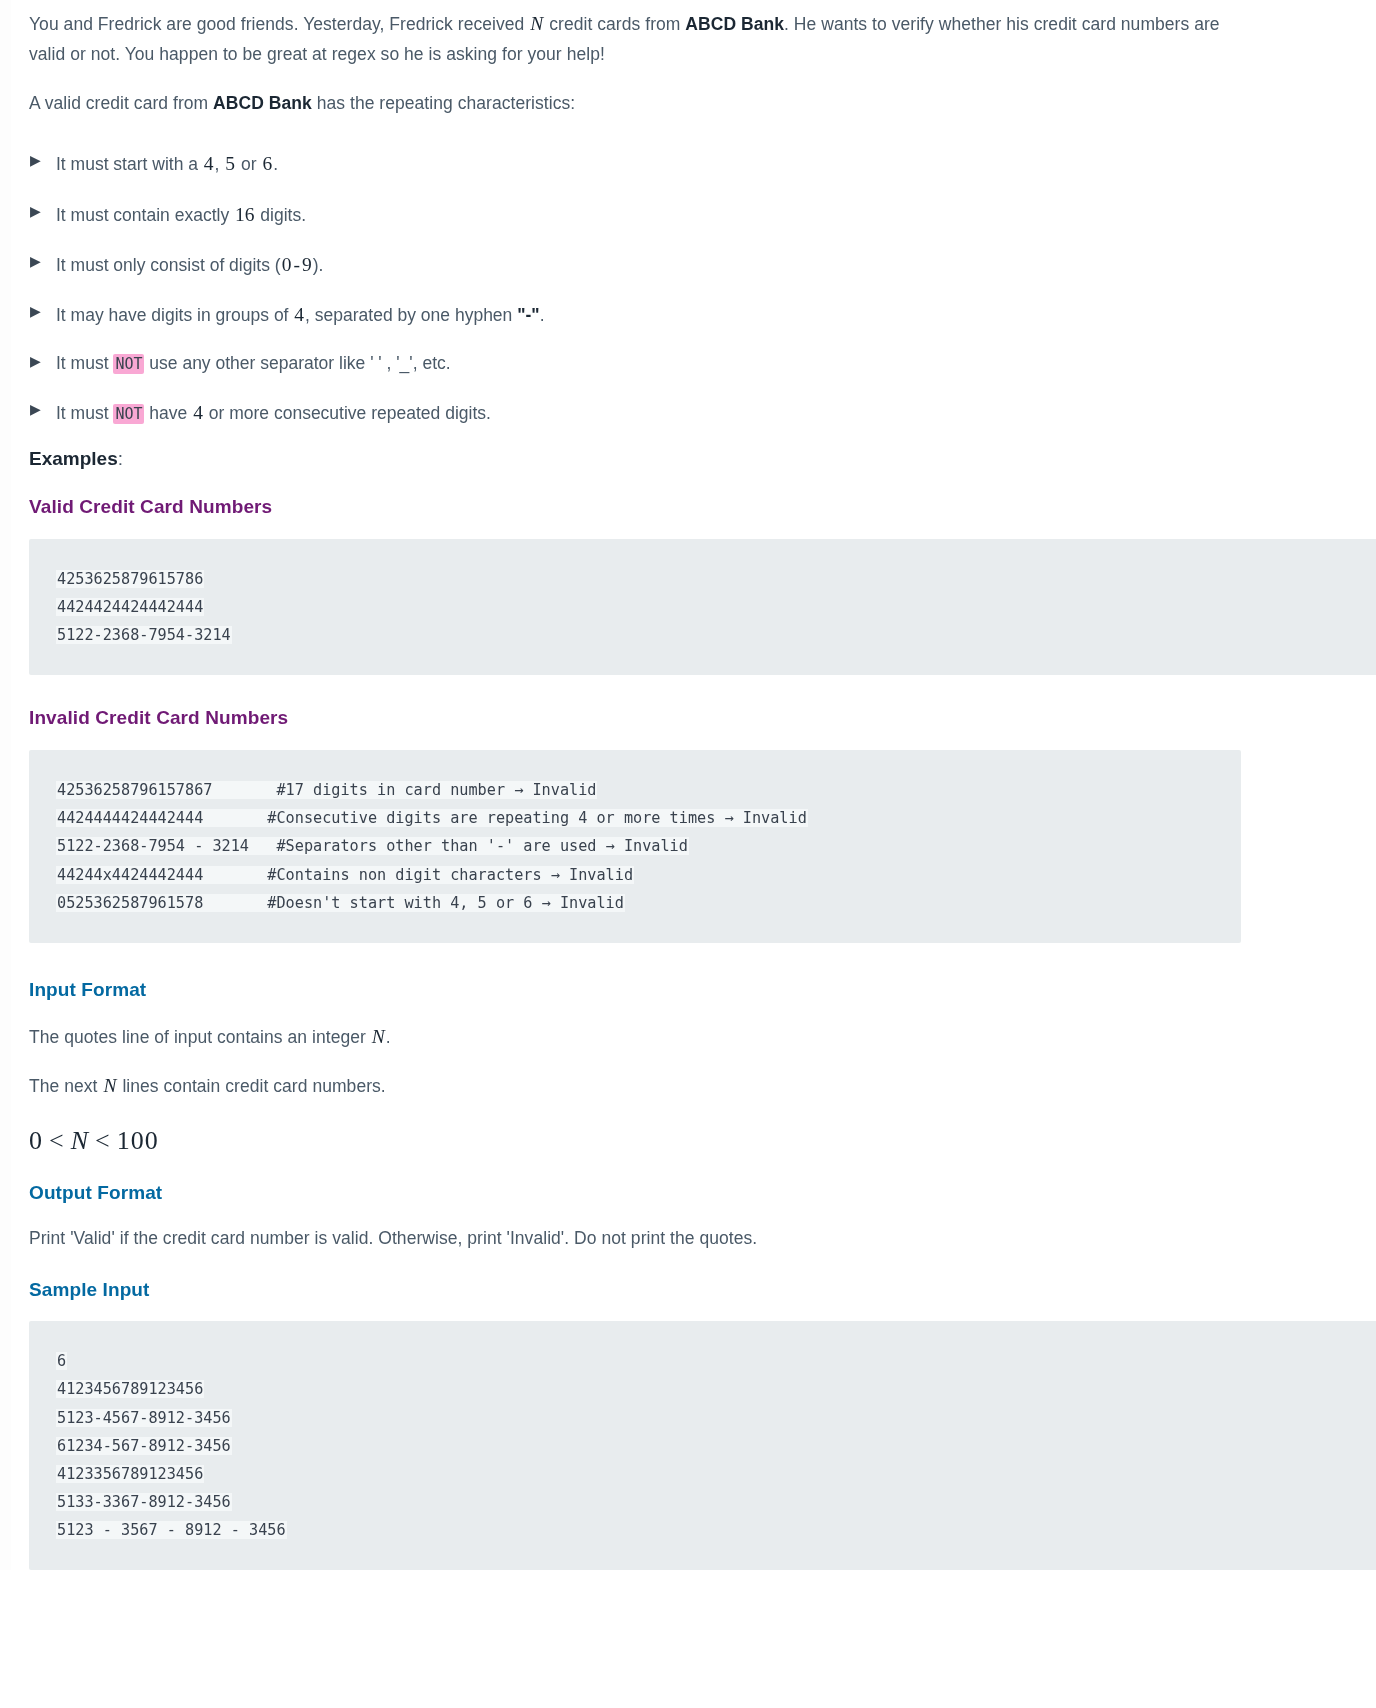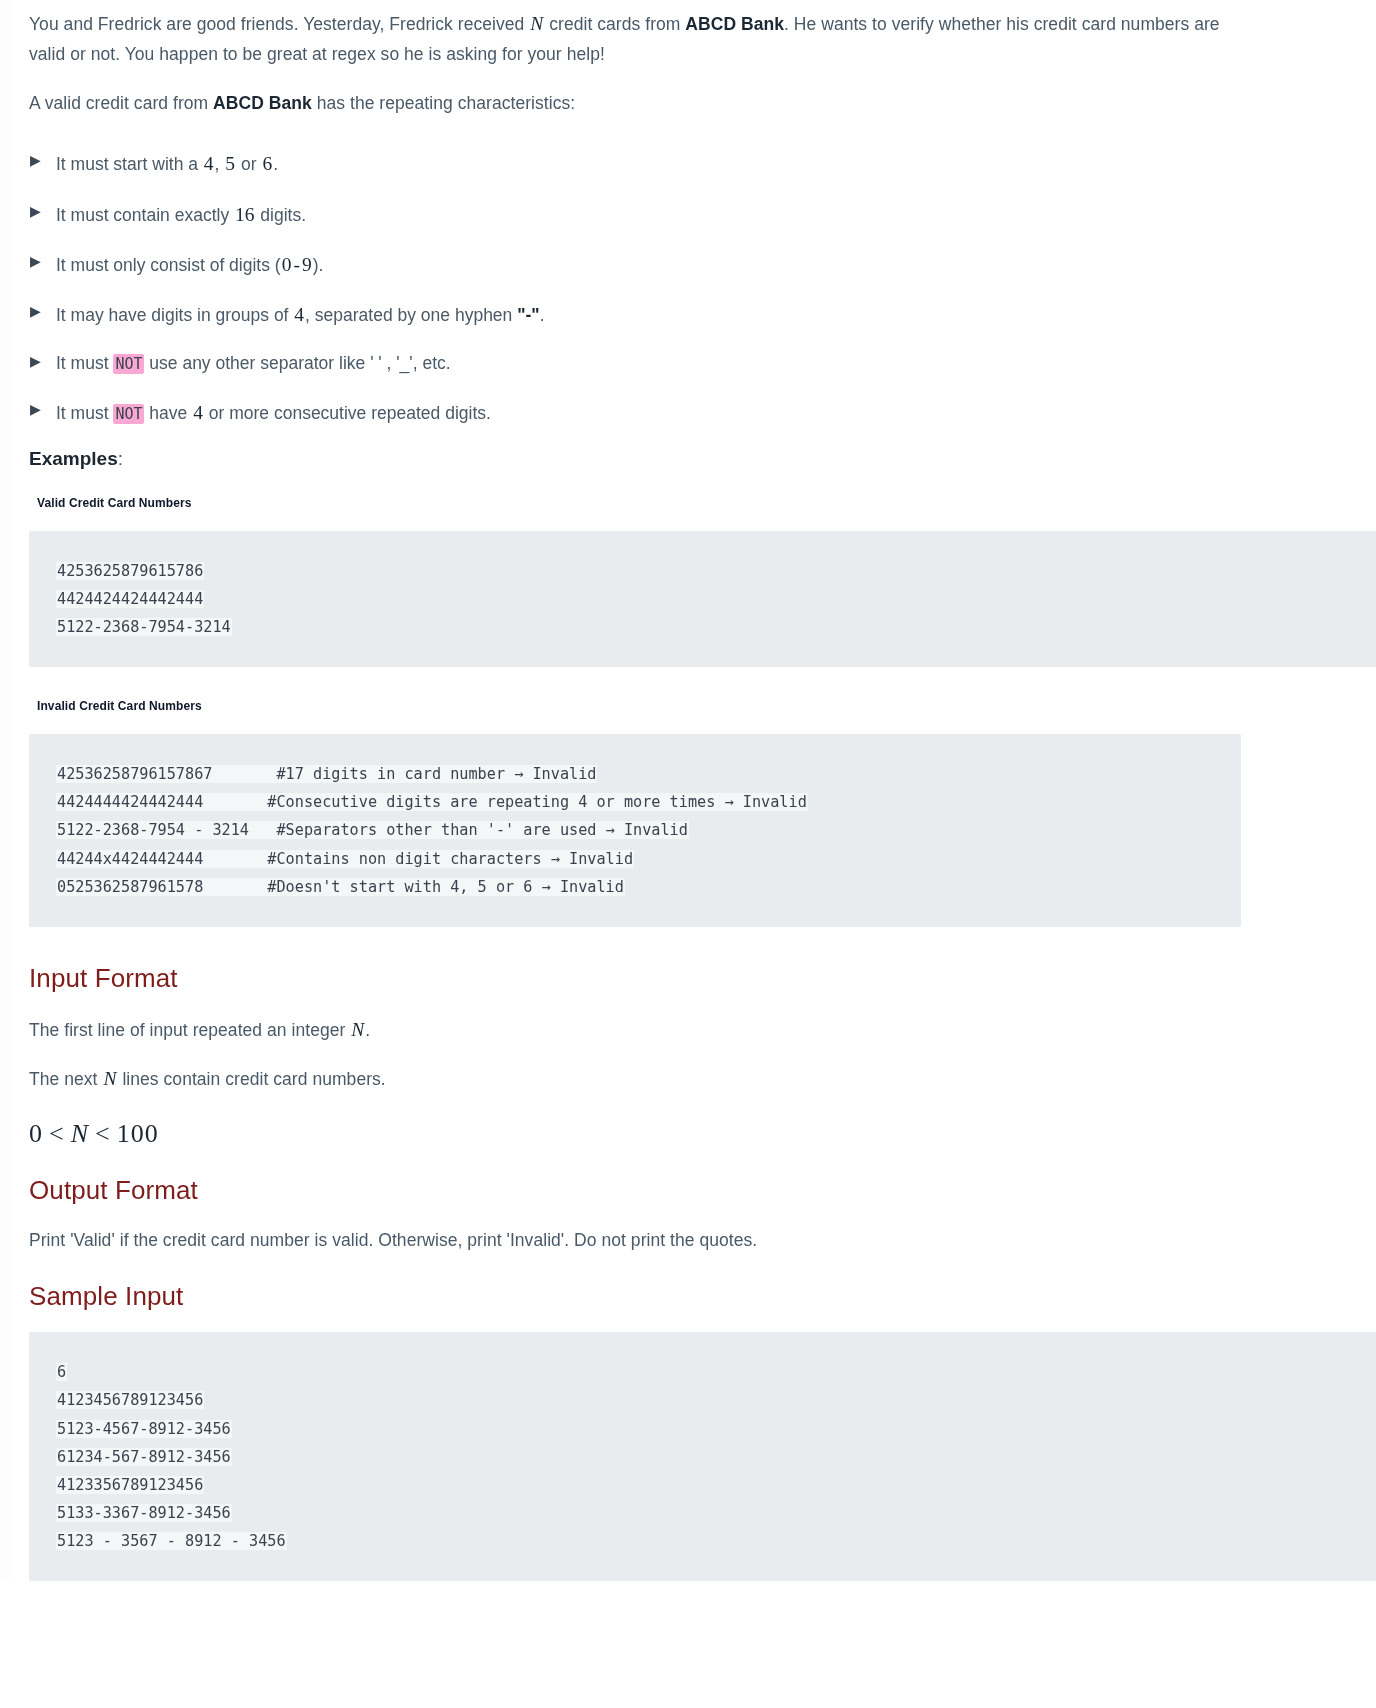--- a/index.html
+++ b/index.html
@@ -82,38 +82,38 @@
   }
   code.inline {
     font-family: "DejaVu Sans Mono", "Liberation Mono", monospace;
     font-size: 15px;
     background: #f9a8d4;
     color: #39424e;
     padding: 1px 2px;
     border-radius: 2px;
   }
   h3.sec {
-    font-size: 26px;
-    font-weight: 400;
-    color: #7f1d1d;
+    font-size: 19px;
+    font-weight: 700;
+    color: #0369a1;
     margin: 0 0 20px 0;
     letter-spacing: 0.1px;
   }
   h4.examples {
     font-size: 19px;
     font-weight: 700;
     color: #1b2733;
     margin: 0 0 26px 0;
   }
   h4.examples .colon { font-weight: 400; color: #4a5967; }
   .sublabel {
-    font-size: 12px;
+    font-size: 19px;
     font-weight: 700;
-    color: #0f172a;
-    margin: 0 0 21px 8px;
+    color: #701a75;
+    margin: 0 0 21px 0;
     letter-spacing: 0.1px;
   }
   pre.codeblock {
     background: #e8ecee;
     margin: 0 0 22px 0;
     padding: 26px 0 26px 0;
     border-radius: 2px;
     overflow-x: auto;
     font-family: "DejaVu Sans Mono", "Liberation Mono", monospace;
     font-size: 15.2px;
@@ -175,21 +175,21 @@
 
     <div class="spacer-10"></div>
 
     <div class="sublabel">Invalid Credit Card Numbers</div>
 
     <pre class="codeblock block-wide-2" id="invalid-code"><span class="cl"><span class="hl">42536258796157867       #17 digits in card number → Invalid</span></span><span class="cl"><span class="hl">4424444424442444       #Consecutive digits are repeating 4 or more times → Invalid</span></span><span class="cl"><span class="hl">5122-2368-7954 - 3214   #Separators other than '-' are used → Invalid</span></span><span class="cl"><span class="hl">44244x4424442444       #Contains non digit characters → Invalid</span></span><span class="cl"><span class="hl">0525362587961578       #Doesn't start with 4, 5 or 6 → Invalid</span></span></pre>
 
     <div class="spacer-14"></div>
 
     <h3 class="sec">Input Format</h3>
-    <p class="para tight"><span>The first line of input repeated an integer </span><span class="mathvar">N</span><span>.</span></p>
+    <p class="para tight"><span>The quotes line of input contains an integer </span><span class="mathvar">N</span><span>.</span></p>
     <p class="para tight"><span>The next </span><span class="mathvar">N</span><span> lines contain credit card numbers.</span></p>
 
     <div class="spacer-6"></div>
 
     <div class="mathblock"><span>0</span><span class="op">&lt;</span><span class="it">N</span><span class="op">&lt;</span><span>100</span></div>
 
     <h3 class="sec">Output Format</h3>
     <p class="para">Print 'Valid' if the credit card number is valid. Otherwise, print 'Invalid'. Do not print the quotes.</p>
 
     <div class="spacer-6"></div>

